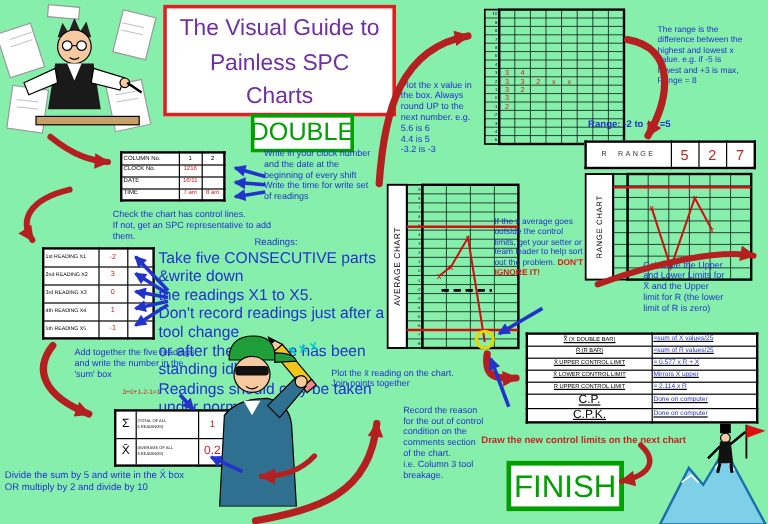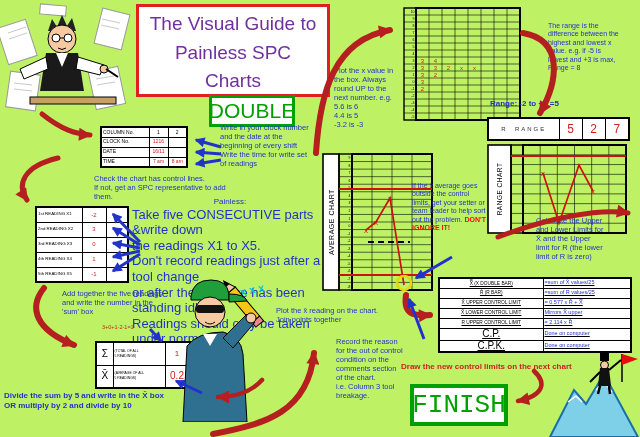--- a/index.html
+++ b/index.html
@@ -1,16 +1,16 @@
 <!DOCTYPE html>
 <html><head>
 <meta charset="utf-8">
 <style>
   html,body{margin:0;padding:0;background:#fff;}
-  .stage{position:relative;width:640px;height:437px;background:#bef264;
+  .stage{position:relative;width:640px;height:437px;background:#86efac;
          font-family:"Liberation Sans",sans-serif;overflow:hidden;}
   .abs{position:absolute;}
   .note{white-space:pre-line;color:#2233cc;line-height:1.2;}
   .red-note{white-space:pre-line;color:#cc2222;line-height:1.15;}
   table{border-collapse:collapse;table-layout:fixed;}
   td{border:1px solid #000;padding:0 1px;line-height:1.05;overflow:hidden;white-space:nowrap;}
   .tbl{position:absolute;border:2px solid #000;background:#fff;}
   .val{color:#cc2222;text-align:center;}
   .title-box{border:3px solid #e02020;color:#7030A0;text-align:center;
              font-size:19px;line-height:1.5;white-space:pre-line;background:#fff;}
@@ -164,21 +164,21 @@
   <div class="abs note" style="left:220px;top:123px;width:115px;font-size:7.5px;">Write in your clock number
 and the date at the
 beginning  of every shift
 Write the time for write set
 of readings</div>
   <div class="abs note" style="left:94px;top:174px;width:190px;font-size:7.5px;">Check the chart has control lines.
 If not, get an SPC representative to add
 them.</div>
 
   <div class="abs" style="left:132px;top:197px;width:196px;">
-    <div class="note" style="text-align:center;font-size:8px;">Painless:</div>
+    <div class="note" style="text-align:center;font-size:8px;">Readings:</div>
     <div class="note" style="font-size:13px;">Take five CONSECUTIVE parts &amp;write down
 the readings X1 to X5.
 Don't record readings just after a tool change
 or after the machine has been standing idle.
 Readings should only be taken under normal
 running conditions.</div>
   </div>
 
   <table class="tbl" style="left:35px;top:206px;width:92px;">
     <colgroup>
@@ -239,21 +239,21 @@
       <td style="font-size:10px;text-align:center">X̄</td>
       <td style="font-size:3.4px;white-space:pre-line;line-height:1.4">(AVERAGE OF ALL
 5 READINGS)</td>
       <td class="val" style="font-size:10px">0.2</td>
       <td></td>
     </tr>
   </tbody>
     </table>
 
   <div class="abs red-note" style="left:183px;top:379px;font-size:5.5px;">1 / 5 = 0.2</div>
-  <div class="abs note" style="left:4px;top:391px;width:215px;font-size:8px;font-weight:bold;">Divide the sum by 5 and write in the X̄ box
+  <div class="abs note" style="left:4px;top:391px;width:215px;font-size:8px;">Divide the sum by 5 and write in the X̄ box
 OR multiply by 2 and divide by 10</div>
 
   <svg class="abs" style="left:163px;top:272px;" width="107" height="150" viewBox="0 0 107 150">
     <text x="78" y="24" font-size="11" font-weight="bold" fill="#00c8d8" transform="rotate(-12 78 24)">x x x</text>
     <g transform="rotate(-40 80 32)">
       <rect x="75" y="14" width="10" height="38" fill="#f5c518" stroke="#000"></rect>
       <polygon points="75,14 85,14 80,2" fill="#f6c9a0" stroke="#000"></polygon>
       <polygon points="80,2 82.5,8 77.5,8" fill="#000"></polygon>
       <rect x="75" y="52" width="10" height="6" fill="#e88" stroke="#000"></rect>
     </g>
@@ -422,21 +422,21 @@
         </tr>
     <tr style="height:12px">
           <td style="font-size:10px;text-align:center">C.P.K.</td>
           <td style="font-size:5.5px;color:#2233cc">Done on computer</td>
         </tr>
   </tbody>
     </table>
 
   <div class="abs red-note" style="left:401px;top:362px;width:235px;font-size:8px;font-weight:bold;">Draw the new control limits on the next chart</div>
 
-  <div class="abs flow-box" style="left:410px;top:384px;width:90px;height:34px;font-size:26px;border-width:4px;font-family:Liberation Mono, monospace;">FINISH</div>
+  <div class="abs flow-box" style="left:422px;top:384px;width:90px;height:34px;font-size:26px;border-width:4px;">FINISH</div>
 
   <svg class="abs" style="left:548px;top:352px;" width="92" height="85" viewBox="0 0 92 85">
     <polygon points="2,85 26,38 38,52 56,22 90,85" fill="#7ecfe8" stroke="#1b6fa8" stroke-width="2"></polygon>
     <polyline points="20,50 28,44 34,50" fill="none" stroke="#fff" stroke-width="1.5"></polyline>
     <polyline points="48,38 56,30 64,40" fill="none" stroke="#fff" stroke-width="1.5"></polyline>
     <line x1="74" y1="2" x2="74" y2="30" stroke="#000" stroke-width="1.5"></line>
     <polygon points="74,2 90,7 74,13" fill="#e01010"></polygon>
     <rect x="52" y="1" width="9" height="8" fill="#000"></rect>
     <circle cx="56.5" cy="13" r="4" fill="#f6c9a0" stroke="#000"></circle>
     <path d="M52,16 L61,16 L63,34 L50,34 z" fill="#111"></path>

